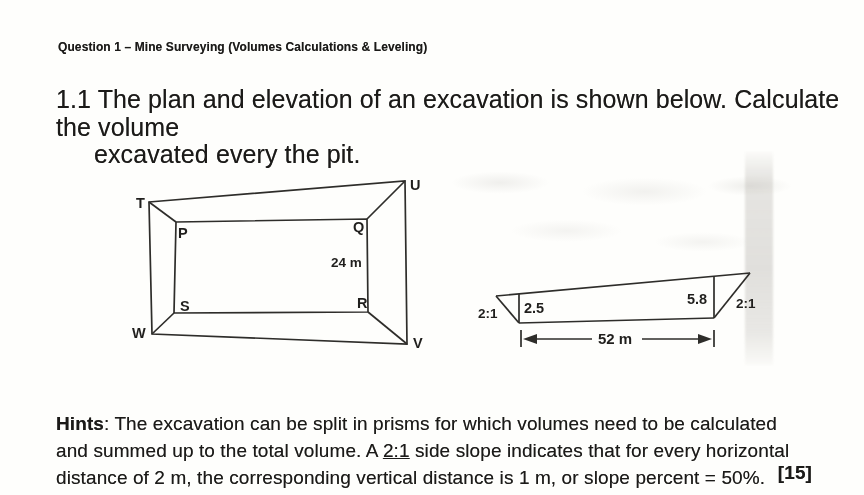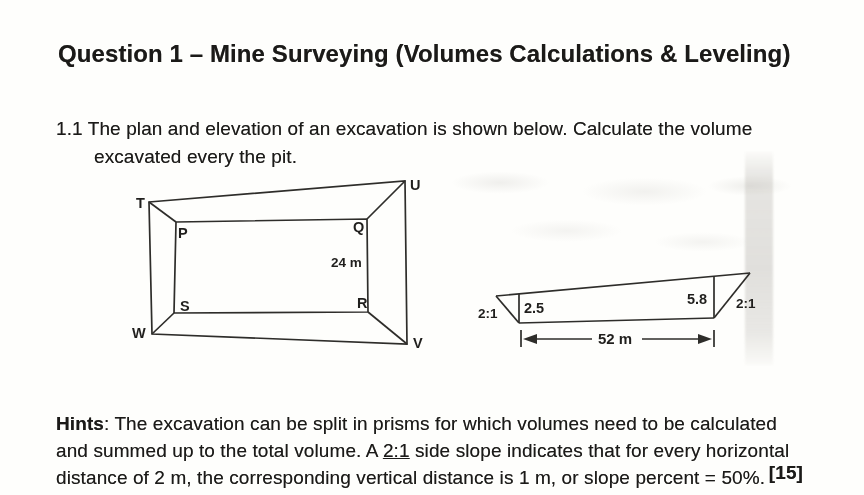--- a/index.html
+++ b/index.html
@@ -17,46 +17,45 @@
     color: #1b1a18;
   }
   .txt {
     text-shadow: 0 0 0.6px rgba(20,20,20,0.55);
     letter-spacing: 0.1px;
   }
   .heading {
     position: absolute;
     left: 58px;
     top: 40px;
-    font-size: 24px;
+    font-size: 12px;
     font-weight: 700;
     margin: 0;
   }
   .question {
     position: absolute;
     left: 56px;
     top: 86px;
-    font-size: 19px;
+    font-size: 25px;
     line-height: 27.5px;
-    margin-top: 29px;
   }
   .question .q-line2 { padding-left: 38px; }
   .hints {
     position: absolute;
     left: 56px;
     top: 391px;
     width: 757px;
     font-size: 19px;
     line-height: 27px;
   }
   .hints .bold { font-weight: 700; }
   .hints .underline { text-decoration: underline; }
   .marks {
     position: absolute;
-    left: 47px;
+    left: 56px;
     top: 462px;
     width: 756px;
     text-align: right;
     font-size: 19px;
     font-weight: 700;
   }
   .figures {
     position: absolute;
     left: 0;
     top: 0;

